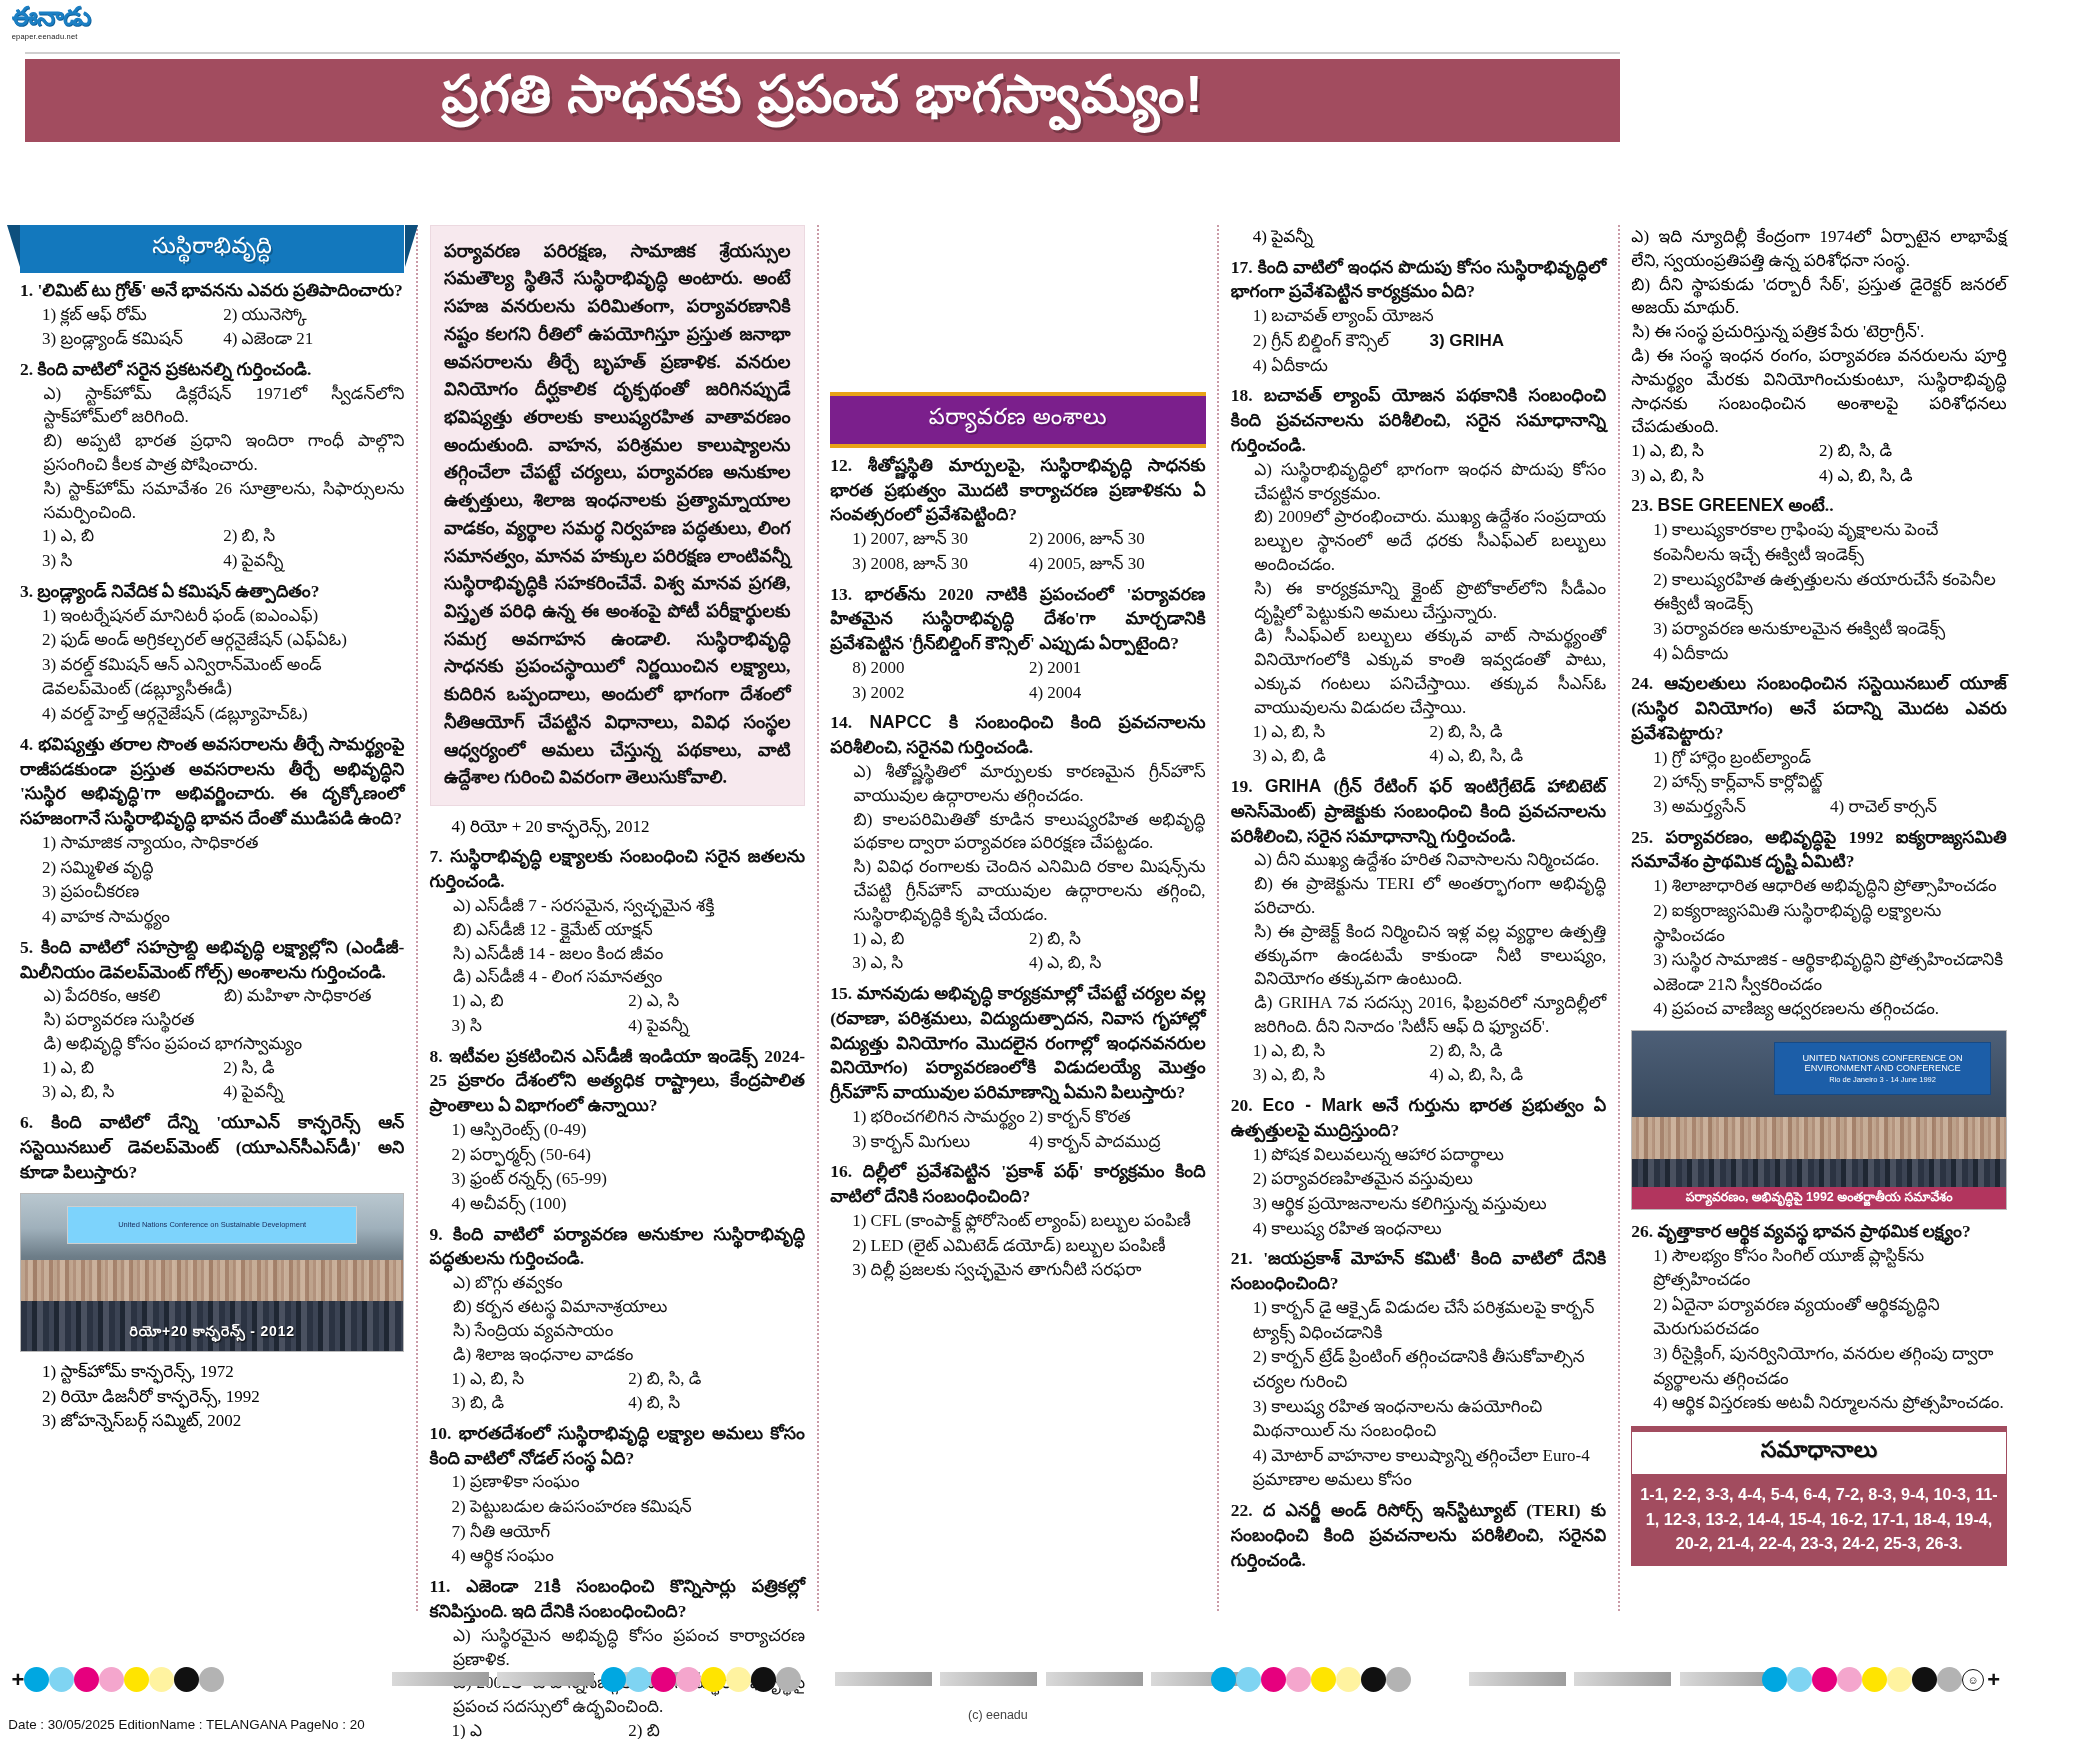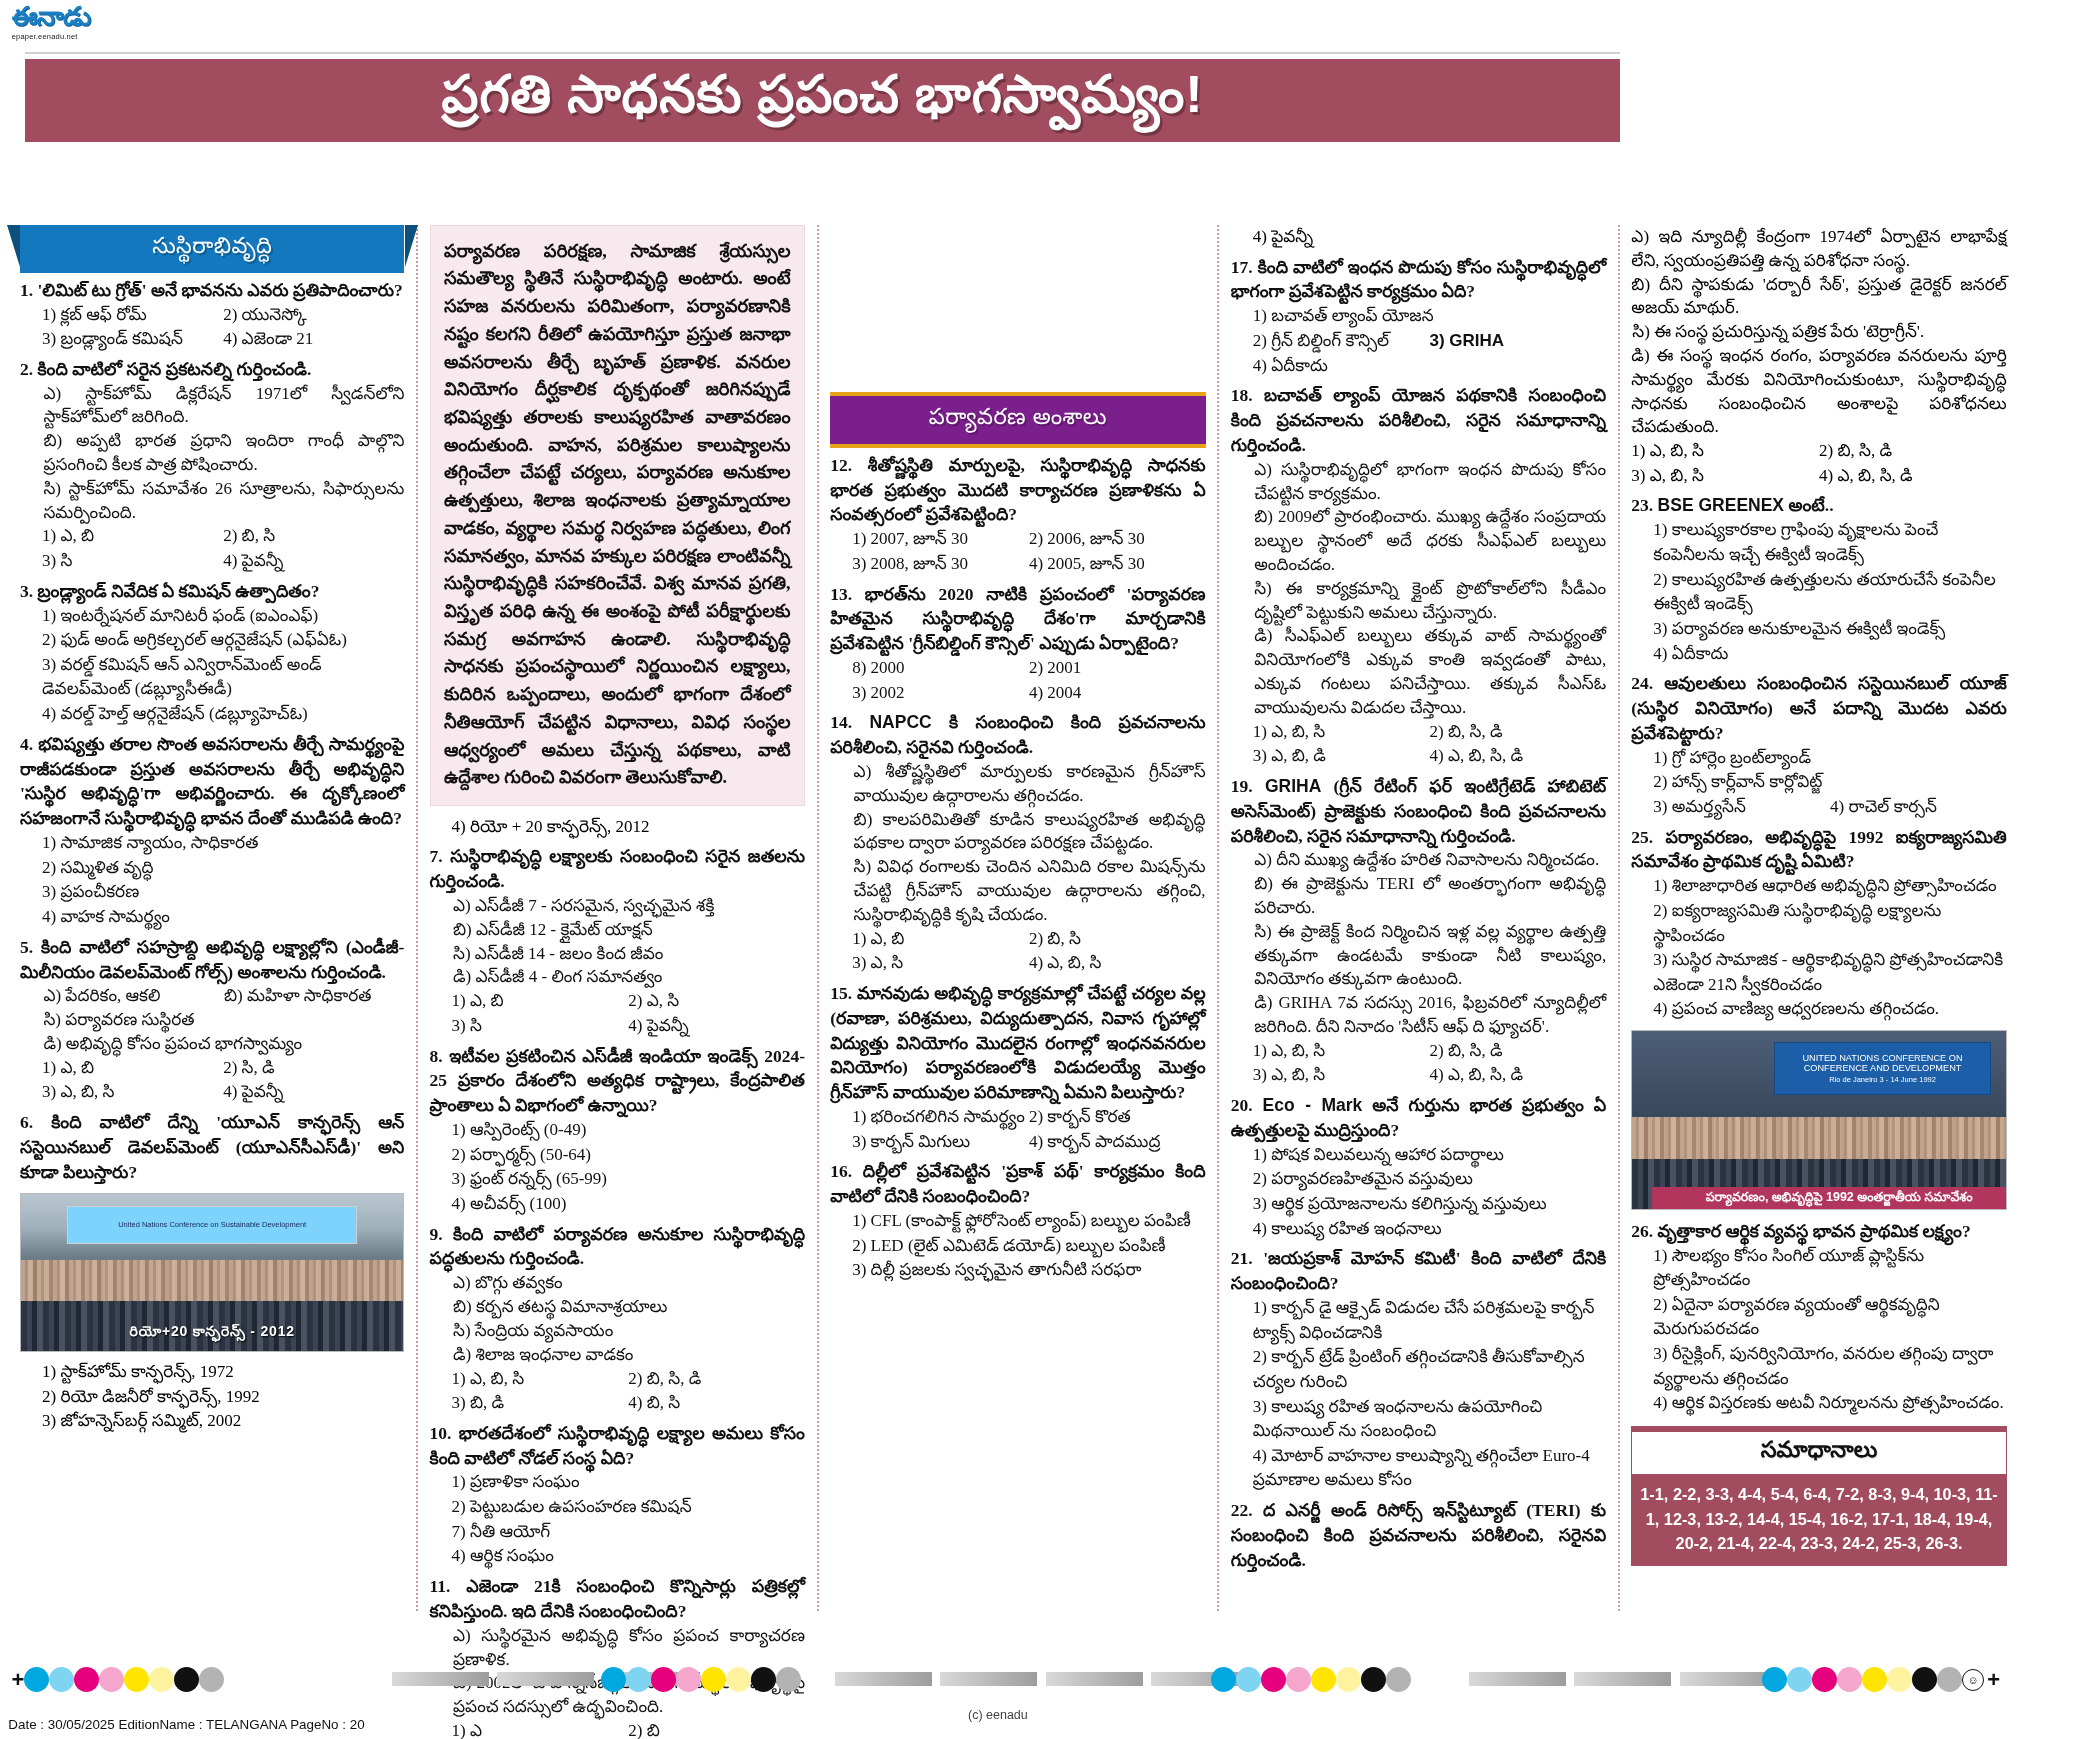--- a/index.html
+++ b/index.html
@@ -107,21 +107,21 @@
   }
   .photo-cap {
     position:absolute; left:0; bottom:5%; width:100%; text-align:center;
     font-family:"Liberation Sans", sans-serif; font-weight:bold;
     color:#fff; font-size:14px; text-shadow:0.8px 0.8px 1.7px #000; letter-spacing:0.8px;
   }
   .photo-cap2 {
     position:absolute; left:0; bottom:0; width:100%;
     background:#b2355e; color:#fff; text-align:center;
     font-family:"Liberation Sans", sans-serif; font-weight:bold;
-    font-size:12.5px; padding:2.5px 0;margin-left:20px;
+    font-size:12.5px; padding:2.5px 0;
   }
   .un-photo .banner-strip { background:#1c5ea8; color:#fff; border-color:#174a85; font-size:9.2px; }
 
   
   .answers { margin-top:10px; border:0.8px solid #a24c5f; }
   .answers .ahead {
     background:#fff; color:#111; text-align:center;
     font-family:"Liberation Sans", sans-serif; font-weight:bold;
     font-size:22.5px; padding:5px 0 5.8px; border-top:5px solid #a24c5f;
     text-shadow:0.8px 0.8px 0 rgba(0,0,0,.15);
@@ -552,21 +552,21 @@
         <span>పర్యావరణం, అభివృద్ధిపై 1992 ఐక్యరాజ్యసమితి సమావేశం ప్రాథమిక దృష్టి ఏమిటి?</span></span>
         <div class="opt-full">1) శిలాజాధారిత ఆధారిత అభివృద్ధిని ప్రోత్సాహించడం</div>
         <div class="opt-full">2) ఐక్యరాజ్యసమితి సుస్థిరాభివృద్ధి లక్ష్యాలను స్థాపించడం</div>
         <div class="opt-full">3) సుస్థిర సామాజిక - ఆర్థికాభివృద్ధిని ప్రోత్సహించడానికి ఎజెండా 21ని స్వీకరించడం</div>
         <div class="opt-full">4) ప్రపంచ వాణిజ్య ఆధ్వరణలను తగ్గించడం.</div>
       </div>
 
       <div class="photo un-photo" style="height:180px">
         <div class="sky" style="background:linear-gradient(180deg,#4d5f77 0%,#3b4c61 40%,#26313f 100%)"></div>
         <div class="banner-strip" style="left:38%;top:6%;width:58%;height:30%;flex-direction:column">
-          <span>UNITED NATIONS CONFERENCE ON CONFERENCE AND DEVELOPMENT</span>
+          <span>UNITED NATIONS CONFERENCE ON ENVIRONMENT AND CONFERENCE</span>
           <span style="font-size:7.5px;margin-top:2.5px">Rio de Janeiro 3 - 14 June 1992</span>
         </div>
         <div class="crowd" style="height:52%"></div>
         <div class="photo-cap2">పర్యావరణం, అభివృద్ధిపై 1992 అంతర్జాతీయ సమావేశం</div>
       </div>
 
       <div class="q">
         <span class="qtext"><b class="qnum">26.</b>
         <span>వృత్తాకార ఆర్థిక వ్యవస్థ భావన ప్రాథమిక లక్ష్యం?</span></span>
         <div class="opt-full">1) సౌలభ్యం కోసం సింగిల్ యూజ్ ప్లాస్టిక్‌ను ప్రోత్సహించడం</div>

